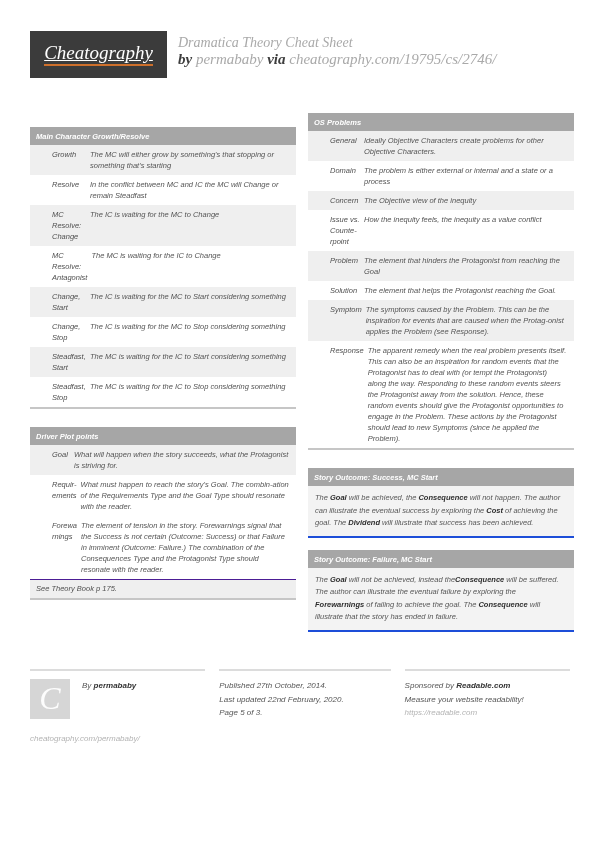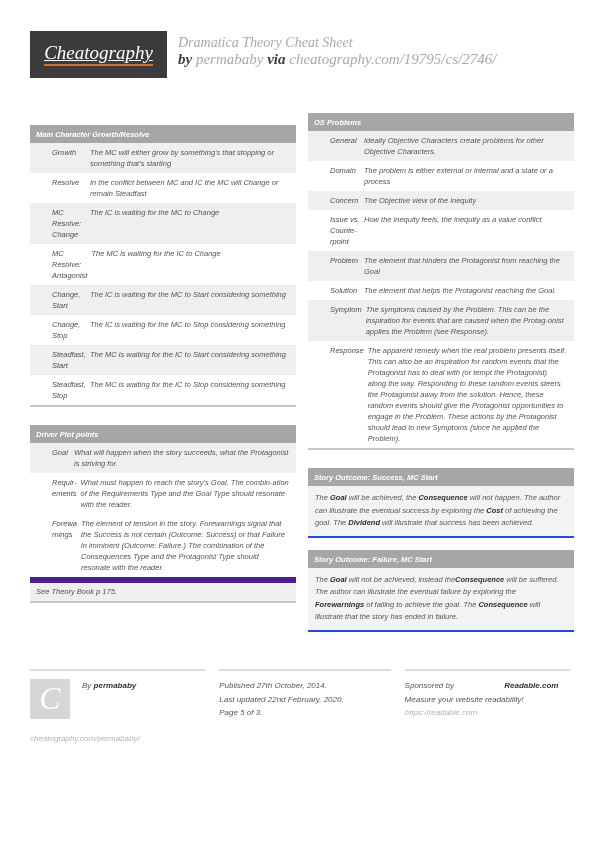--- a/index.html
+++ b/index.html
@@ -36,21 +36,21 @@
     background:#a6a6a6; color:#fff; font-size:7.5px; font-weight:bold;
     padding:5px 6px 4px 6px; line-height:9px;
   }
   .row { display:flex; font-size:7.5px; line-height:11px; }
   .row.alt { background:#efefef; }
   .term { flex:0 0 60px; padding:4px 4px 4px 22px; color:#4f4f4f; }
   .desc { flex:1; padding:4px 7px 4px 0; color:#545454; }
   .t2 .term { flex-basis:44px; }
   .t3 .term { flex-basis:56px; }
   .note-row {
-    background:#efefef; border-top:6px solid #4c1d95;
+    background:#efefef; border-top:1px solid #4c1d95;
     font-size:7.5px; line-height:10px; padding:4px 6px; color:#4f4f4f;
   }
 
   
   .outcome { margin-top:12px; border-bottom:2px solid #1d4ed8; }
   .outcome-body {
     background:#f3f3f3; padding:6px 7px; font-size:7.5px; line-height:12.5px; color:#565656;
   }
   .outcome-body b { color:#2e2e2e; }
 
@@ -226,21 +226,21 @@
 
     <div class="fcol fcol-2">
       <div>Published 27th October, 2014.</div>
       <div>Last updated 22nd February, 2020.</div>
       <div>Page 5 of 3.</div>
     </div>
 
     <div class="fcol fcol-3">
       <div>
         <span>Sponsored by</span>
-        <a href="#" class="bold-name" style="text-decoration:none;margin-left:48px;">Readable.com</a>
+        <a href="#" class="bold-name" style="text-decoration:none;">Readable.com</a>
       </div>
       <div>Measure your website readability!</div>
       <div>
         <a href="#" class="gray-link">https://readable.com</a>
       </div>
     </div>
 
   </div>
 </div>
 

